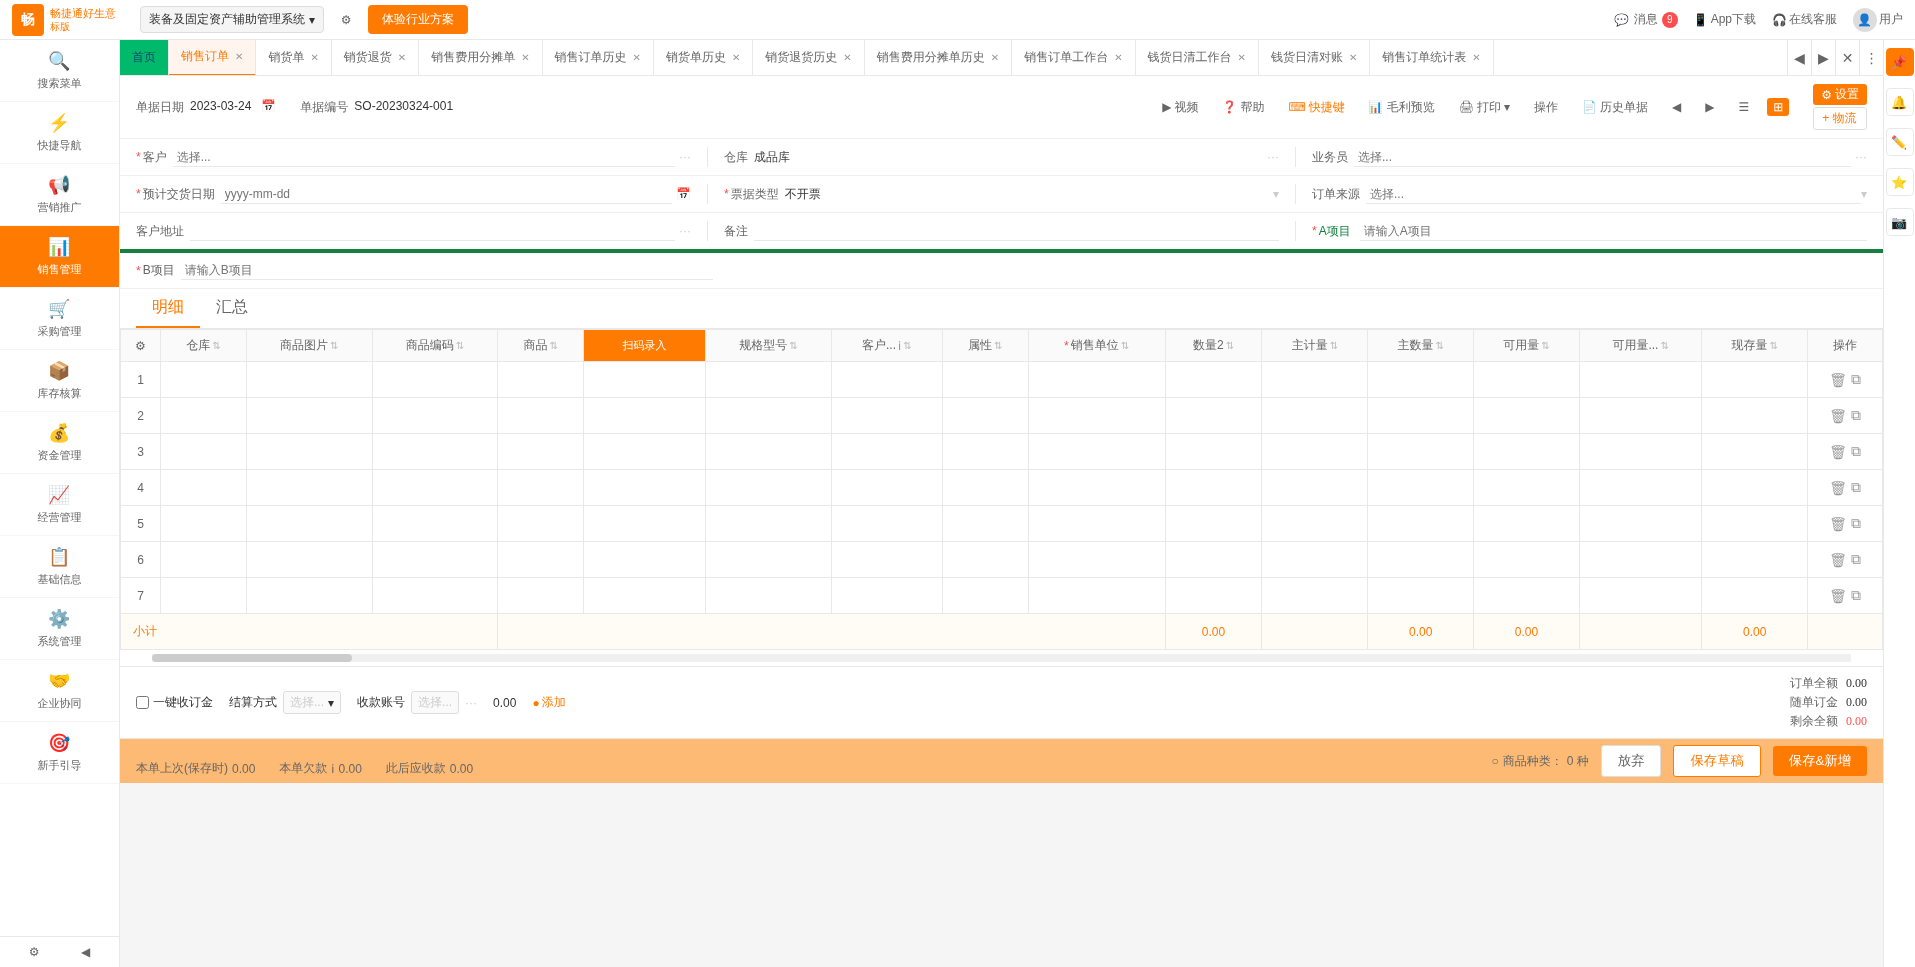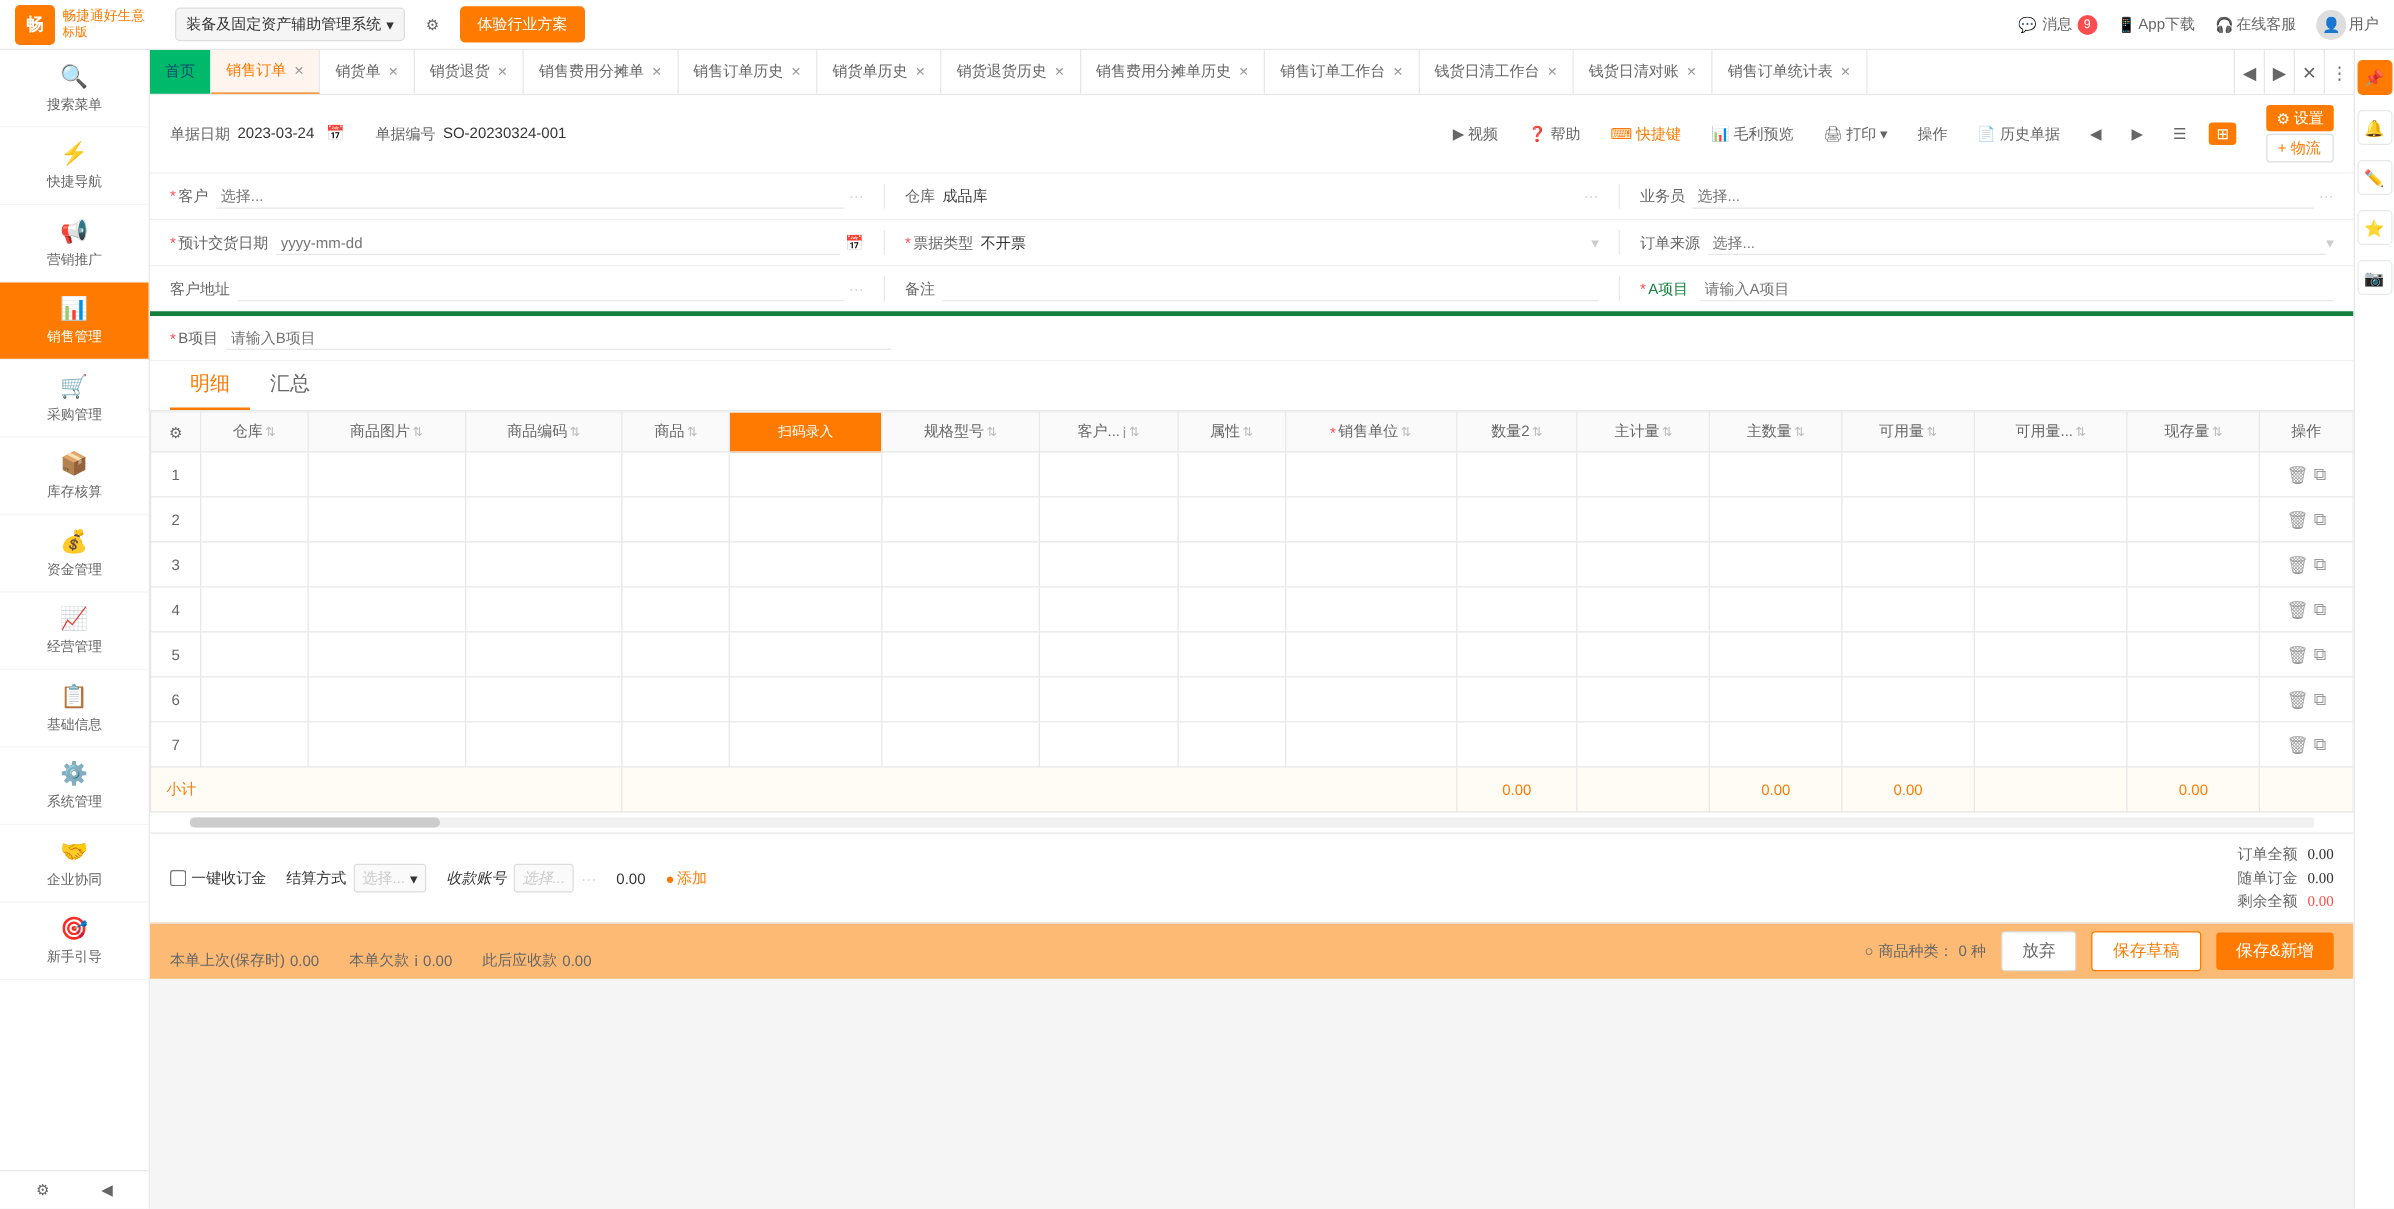--- a/index.html
+++ b/index.html
@@ -689,21 +689,21 @@
             <input type="checkbox" style="">
             <span>一键收订金</span>
           </div>
           <div style="display:flex;align-items:center;gap:6px;">
             <span>结算方式</span>
             <div class="select-inline">
               <span style="color:#ccc;">选择...</span>
               <span>▾</span>
             </div>
           </div>
-          <div style="display:flex;align-items:center;gap:6px;font-style:italic;">
+          <div style="display:flex;align-items:center;gap:6px;">
             <span>收款账号</span>
             <div class="select-inline">
               <span style="color:#ccc;">选择...</span>
             </div>
             <span style="color:#ccc;">···</span>
           </div>
           <div class="amount-field">
             <span class="amount-value">0.00</span>
           </div>
           <div class="btn-add">

